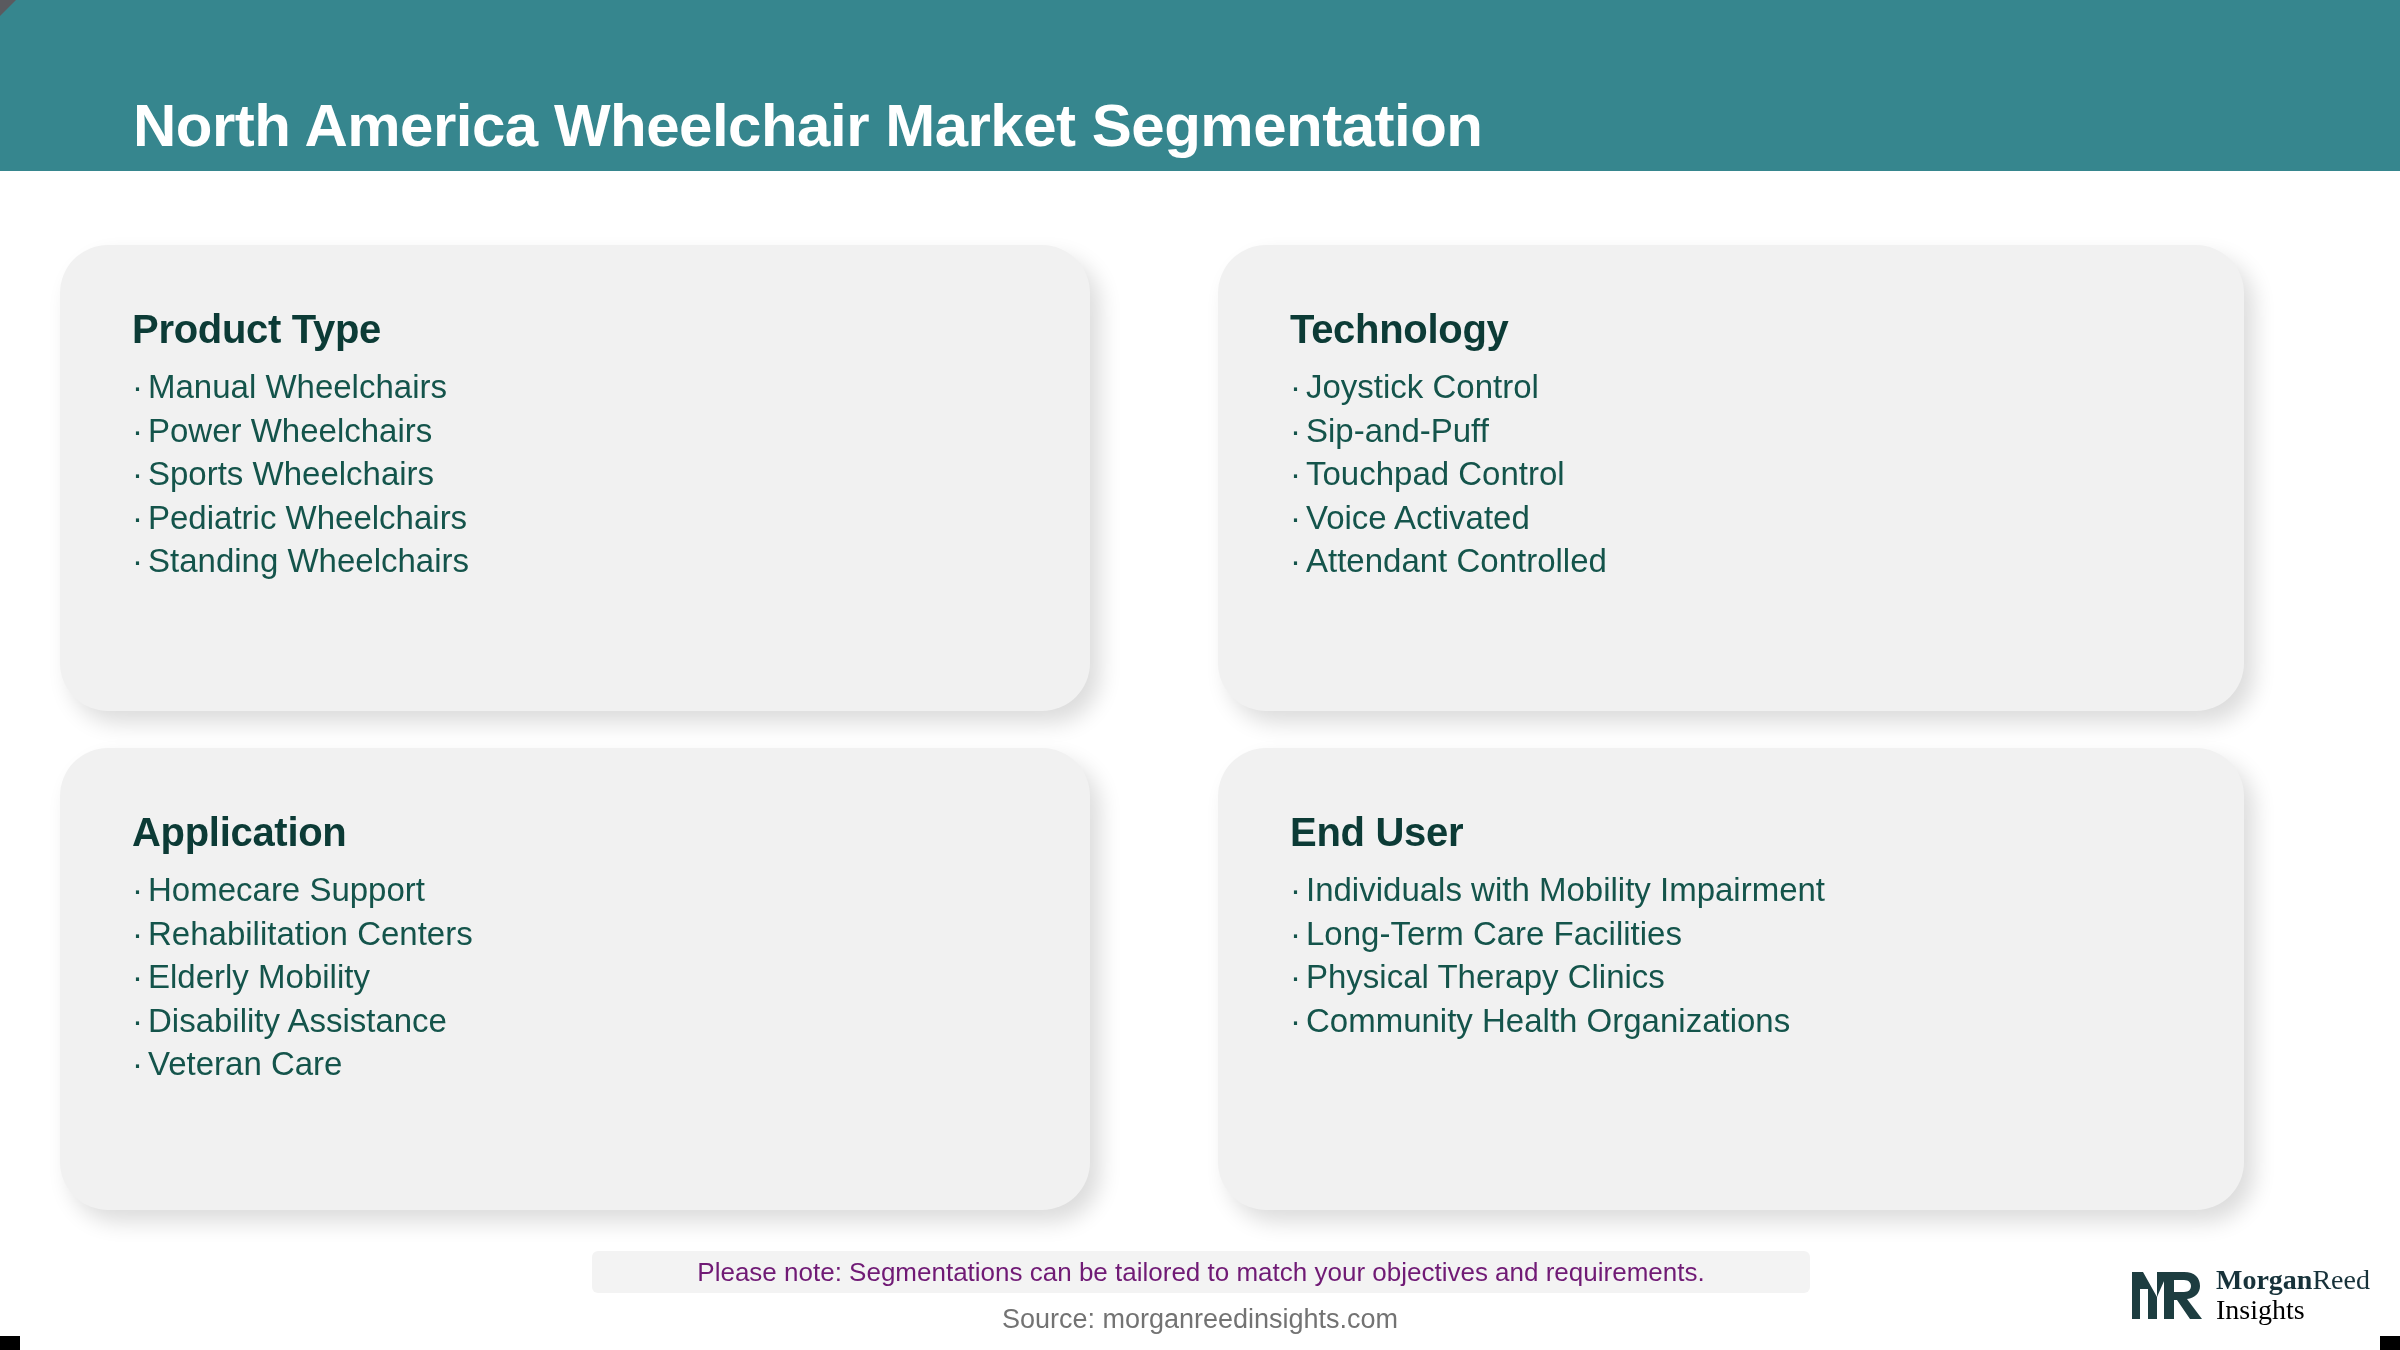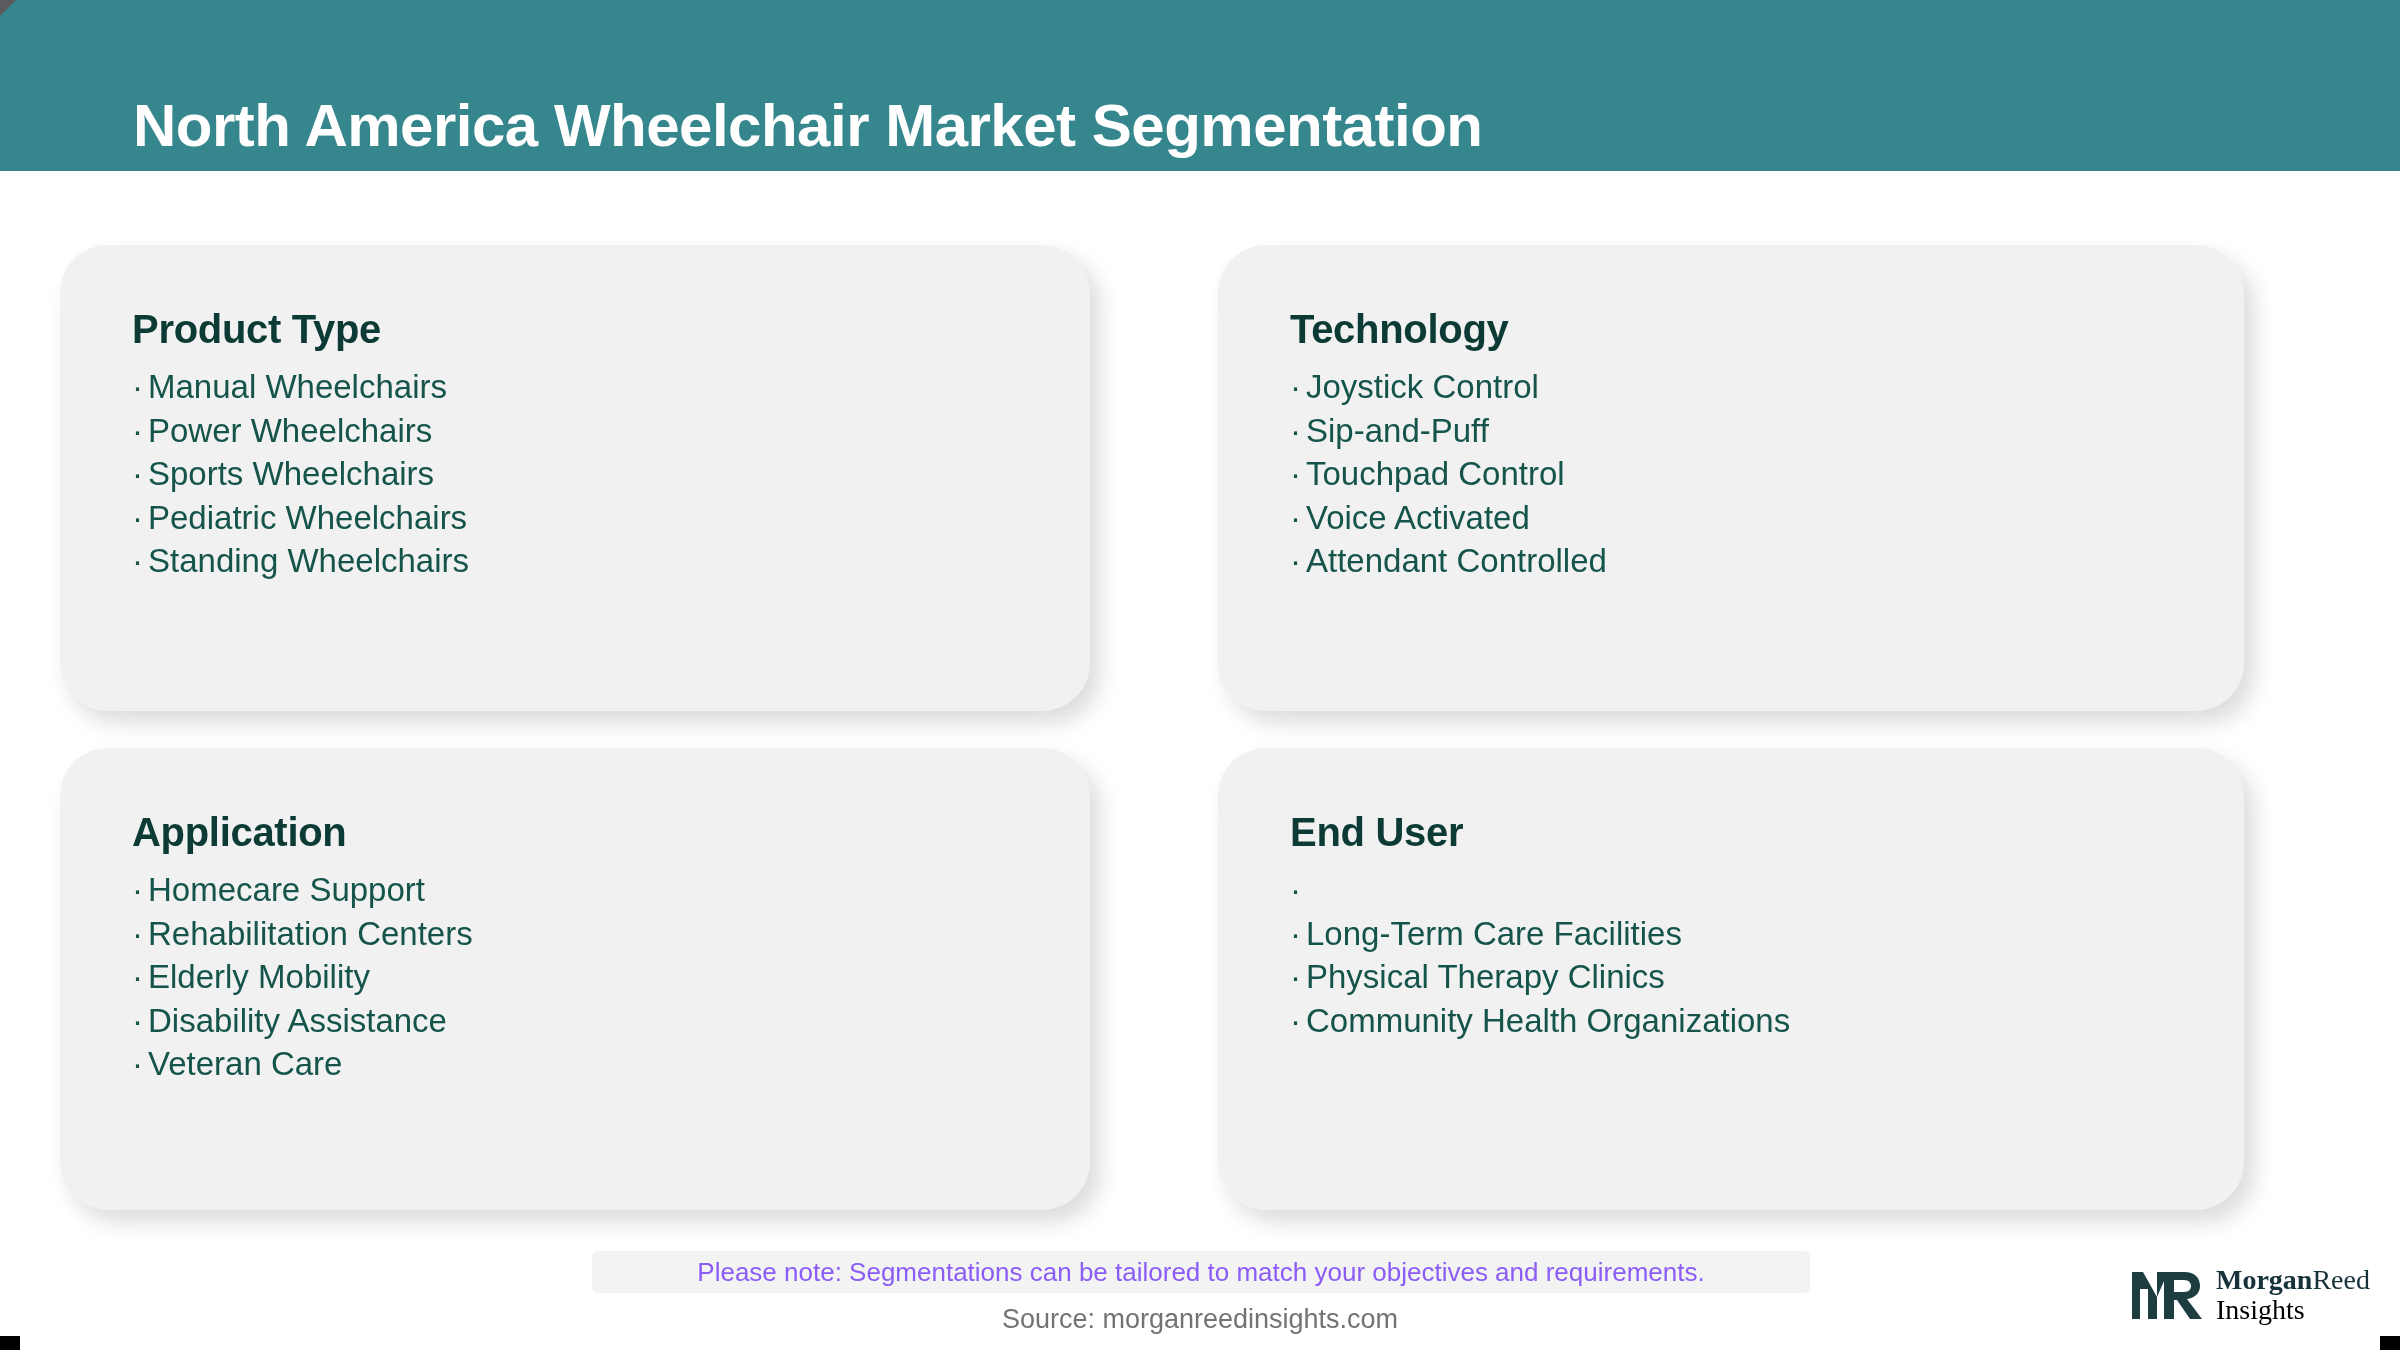--- a/index.html
+++ b/index.html
@@ -129,21 +129,21 @@
     position: absolute;
     left: 592px;
     top: 20px;
     width: 1218px;
     height: 42px;
     background: #f3f3f3;
     border-radius: 6px;
     display: flex;
     align-items: center;
     justify-content: center;
-    color: #8b5cf6;
+    color: #701a75;
     font-size: 26px;
     white-space: nowrap;
   }
   .source-line {
     position: absolute;
     left: 0;
     top: 73px;
     width: 2400px;
     text-align: center;
     color: #737373;
@@ -270,20 +270,21 @@
           <span>Veteran Care</span>
         </li>
     </ul>
   </div>
 
   <div class="card card-3">
     <div class="card-title">End User</div>
     <ul class="card-list">
       <li>
           <span class="bullet">·</span>
+          <span>Individuals with Mobility Impairment</span>
         </li>
       <li>
           <span class="bullet">·</span>
           <span>Long-Term Care Facilities</span>
         </li>
       <li>
           <span class="bullet">·</span>
           <span>Physical Therapy Clinics</span>
         </li>
       <li>

